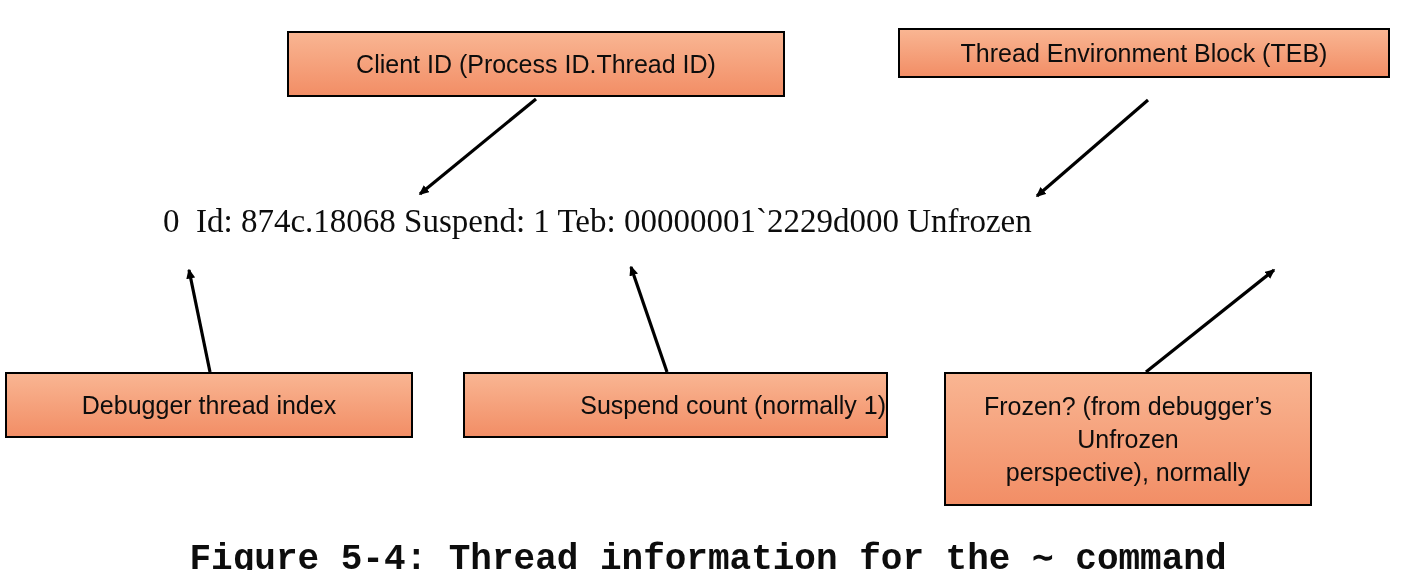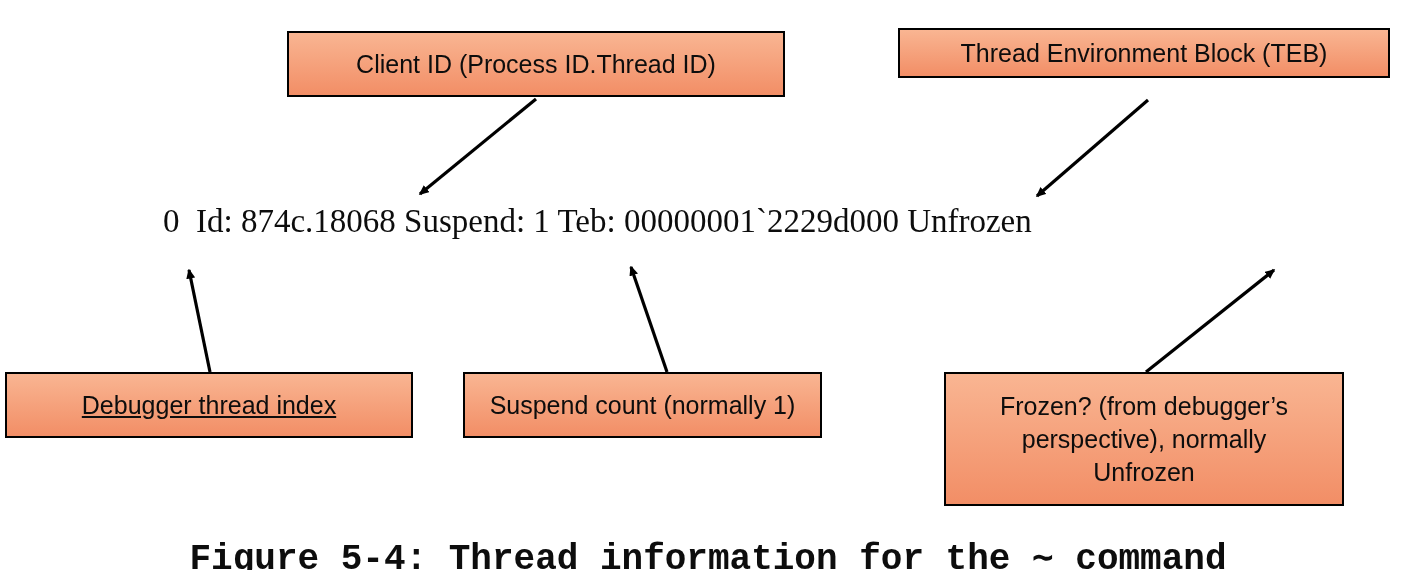--- a/index.html
+++ b/index.html
@@ -26,23 +26,23 @@
     display: flex;
     flex-direction: column;
     align-items: center;
     justify-content: center;
     text-align: center;
     font-size: 25px;
     line-height: 1.32;
   }
   .callout.client-id { left: 287px; top: 31px;  width: 498px; height: 66px; }
   .callout.teb       { left: 898px; top: 28px;  width: 492px; height: 50px; }
-  .callout.dbg-index { left: 5px;   top: 372px; width: 408px; height: 66px; text-decoration: underline; }
-  .callout.susp-cnt  { left: 463px; top: 372px; width: 359px; height: 66px; }
-  .callout.frozen    { left: 944px; top: 372px; width: 400px; height: 134px; }
+  .callout.dbg-index { left: 5px;   top: 372px; width: 408px; height: 66px; }
+  .callout.susp-cnt  { left: 463px; top: 372px; width: 425px; height: 66px; align-items: flex-end; }
+  .callout.frozen    { left: 944px; top: 372px; width: 368px; height: 134px; }
   .mono-line {
     position: absolute;
     left: 163px;
     top: 203px;
     font-family: Liberation Serif, serif;
     font-size: 33px;
     color: var(--text-color, #000);
     white-space: pre;
   }
   .caption {
@@ -94,20 +94,20 @@
   <div class="callout dbg-index">
     <span>Debugger thread index</span>
   </div>
 
   <div class="callout susp-cnt">
     <span>Suspend count (normally 1)</span>
   </div>
 
   <div class="callout frozen">
     <span>Frozen? (from debugger’s</span>
+    <span>Unfrozen</span>
     <span>perspective), normally</span>
-    <span>Unfrozen</span>
   </div>
 
   <div class="caption">Figure 5-4: Thread information for the ∼ command</div>
 
 
 </div>
 
 </body></html>

